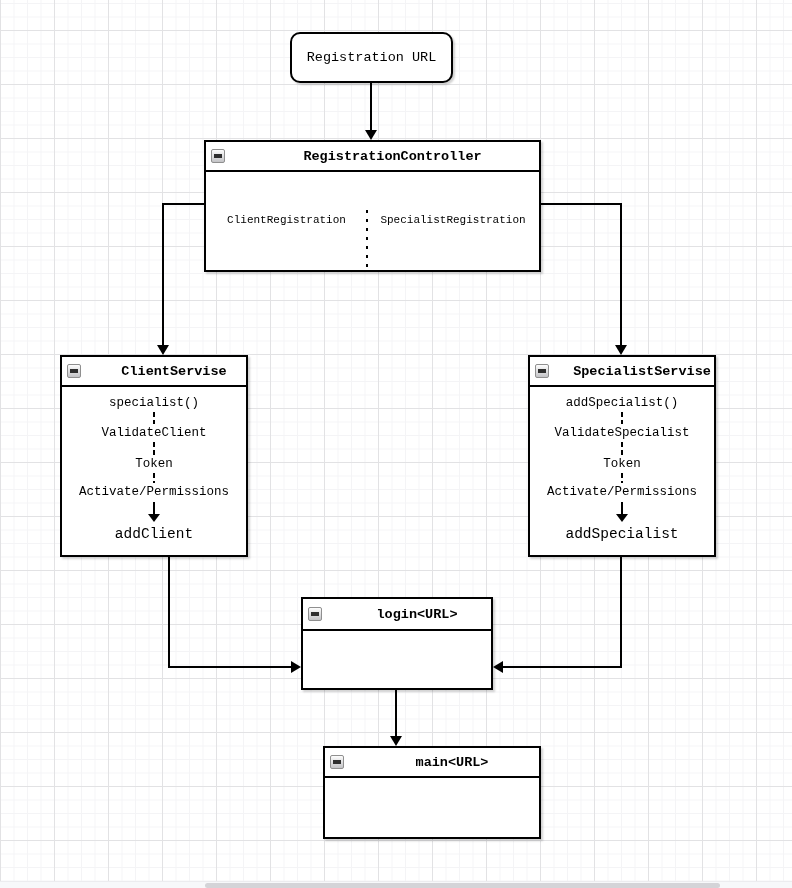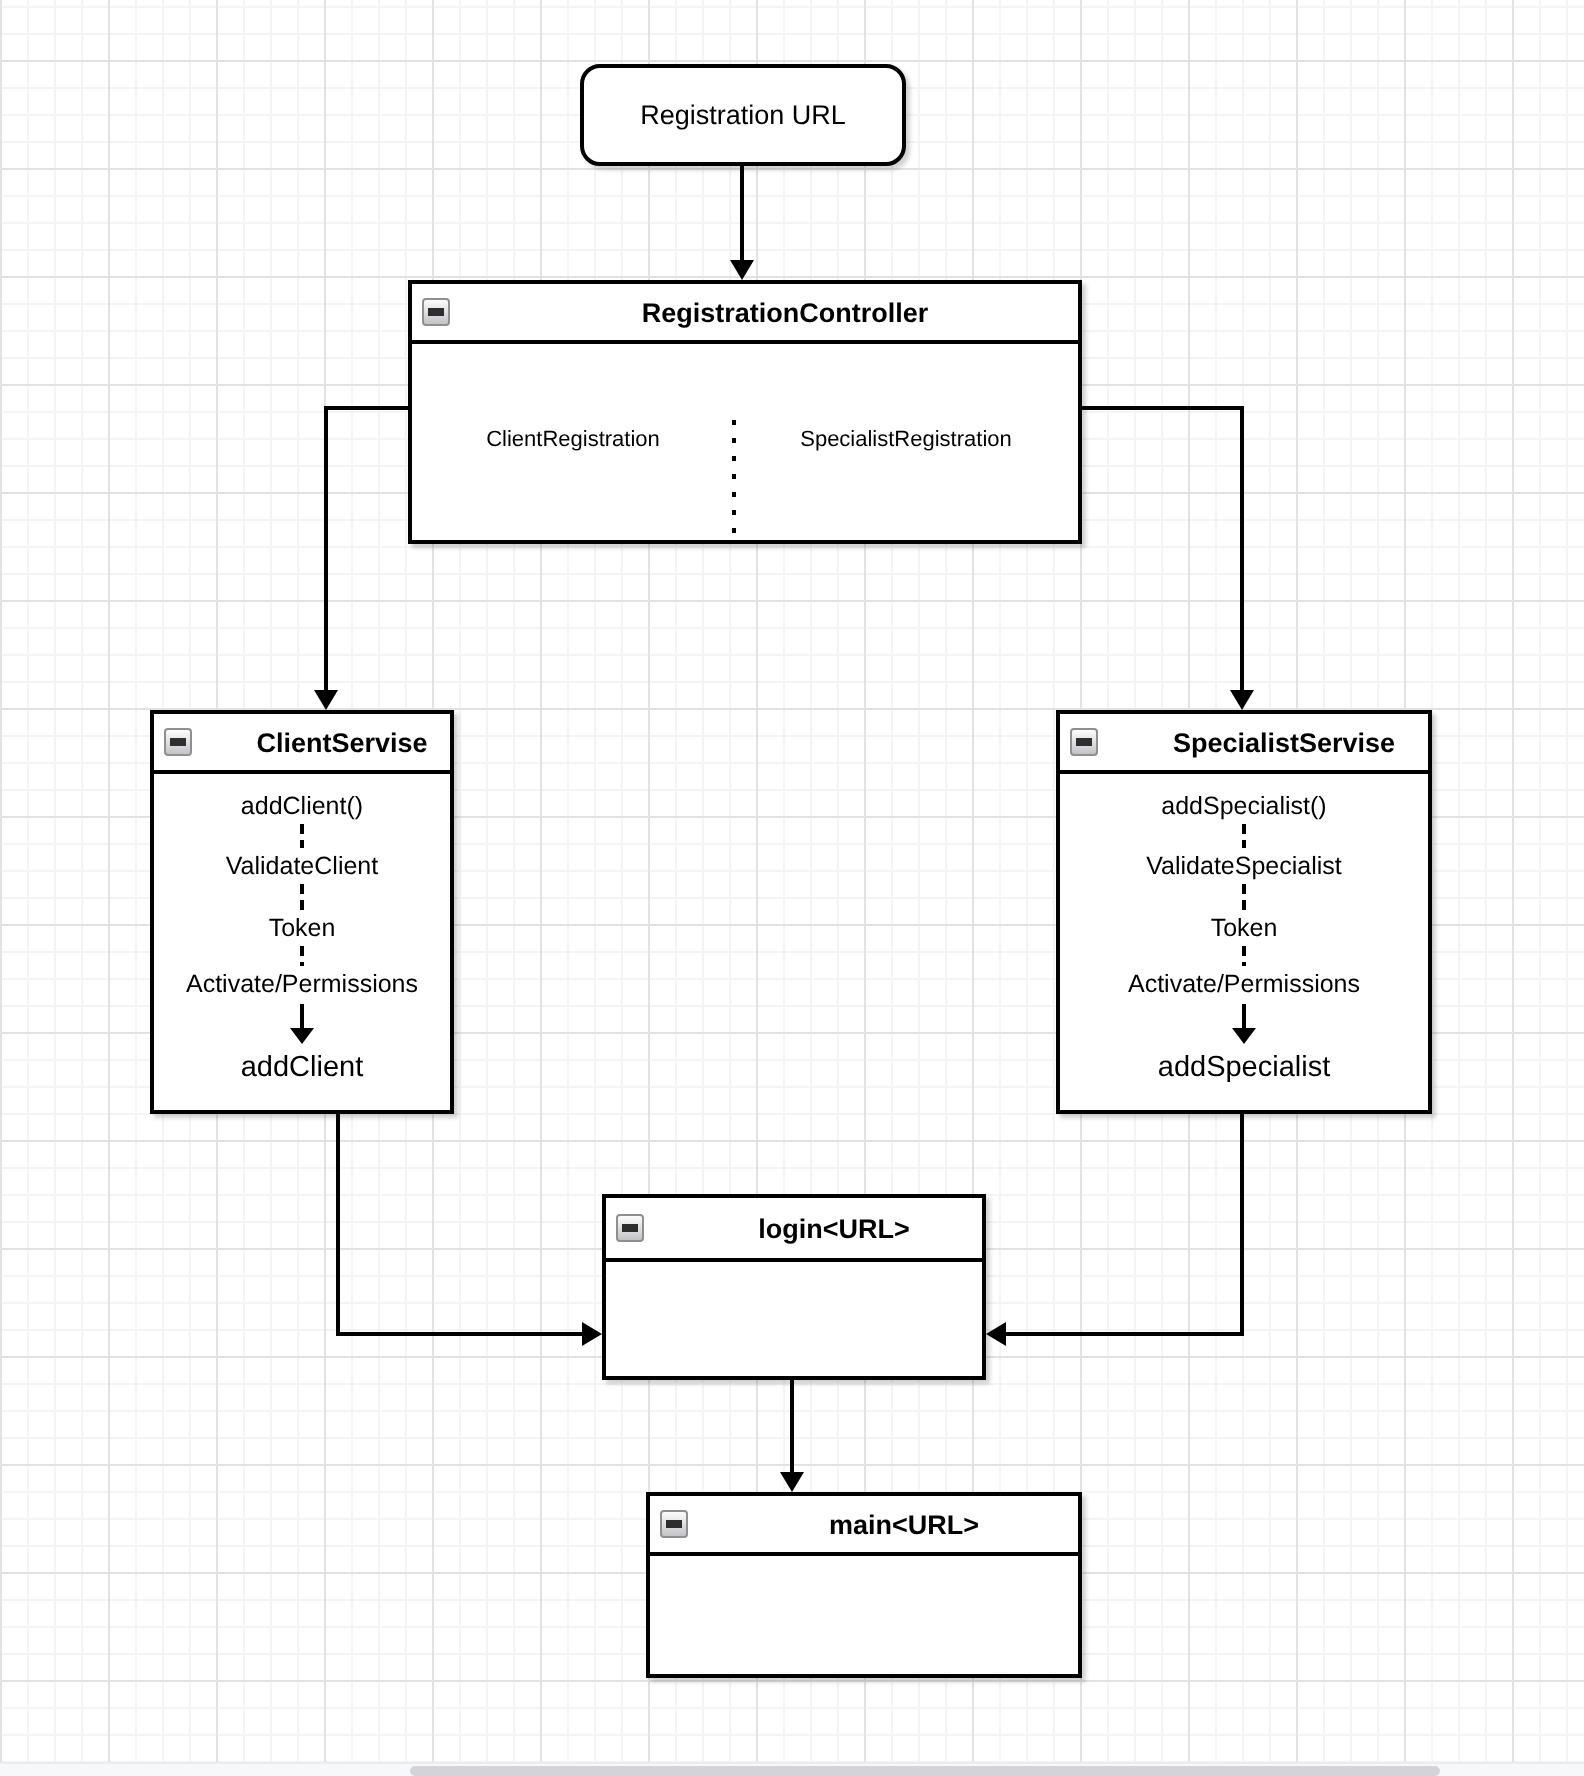--- a/index.html
+++ b/index.html
@@ -1,18 +1,18 @@
 <!DOCTYPE html>
 <html><head>
 <meta charset="utf-8">
 <style>
   html,body{margin:0;padding:0;background:#fff;}
   .screen{
     position:relative;width:792px;height:888px;overflow:hidden;
-    font-family:Liberation Sans, sans-serif;color:#000;
+    font-family:Liberation Mono, monospace;color:#000;
     background:#fff;
   }
   .grid{
     position:absolute;left:0;top:0;width:792px;height:882px;
     background-color:#ffffff;
     background-image:
       linear-gradient(to right,#e2e2e4 1px,transparent 1px),
       linear-gradient(to bottom,#e2e2e4 1px,transparent 1px),
       linear-gradient(to right,#f4f4f6 1px,transparent 1px),
       linear-gradient(to bottom,#f4f4f6 1px,transparent 1px);
@@ -112,27 +112,27 @@
       <div class="ctl-half ctl-left">
         <span>ClientRegistration</span>
       </div>
       <div class="ctl-half ctl-right">
         <span>SpecialistRegistration</span>
       </div>
       <div class="dotdiv"></div>
     </div>
   </div>
 
-  <div class="node" style="left:75px;top:355px;width:152px;height:202px;">
+  <div class="node" style="left:60px;top:355px;width:188px;height:202px;">
     <div class="hdr">
       <span class="collapse"></span>
       <span>ClientServise</span>
     </div>
     <div class="svc-body">
-      <div class="step">addClient()</div>
+      <div class="step">specialist()</div>
       <div class="step-dash d1"></div>
       <div class="step">ValidateClient</div>
       <div class="step-dash d2"></div>
       <div class="step">Token</div>
       <div class="step-dash d3"></div>
       <div class="step">Activate/Permissions</div>
       <div class="step-arrow">
         <span class="sa-line"></span>
           <span class="sa-head"></span>
       </div>

